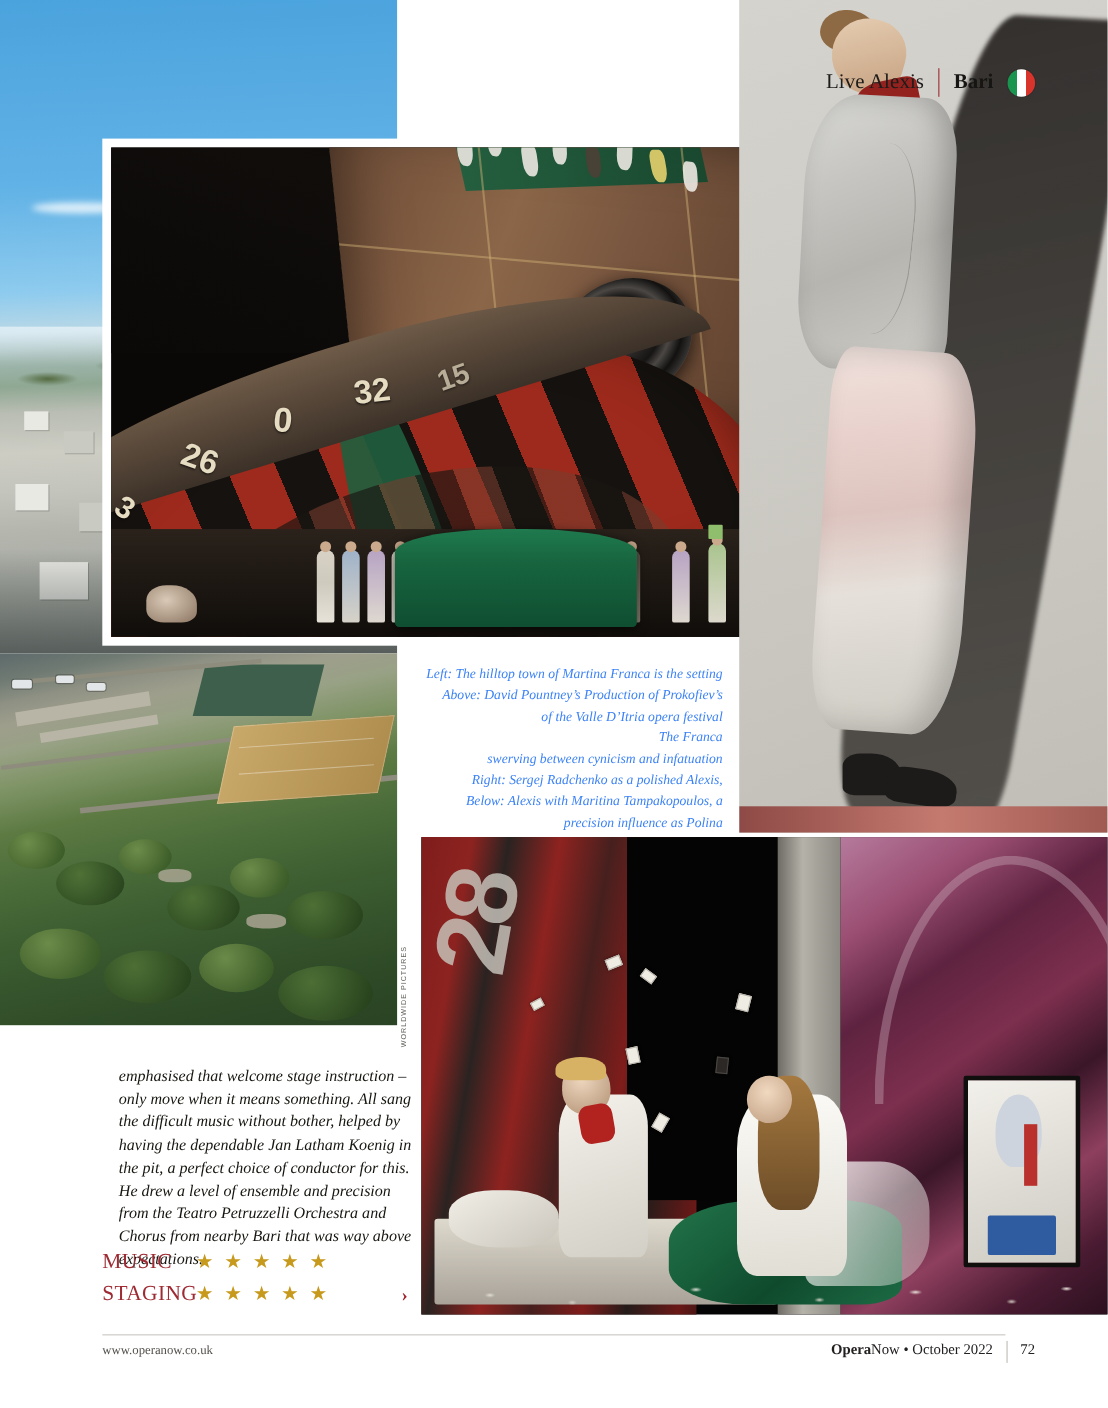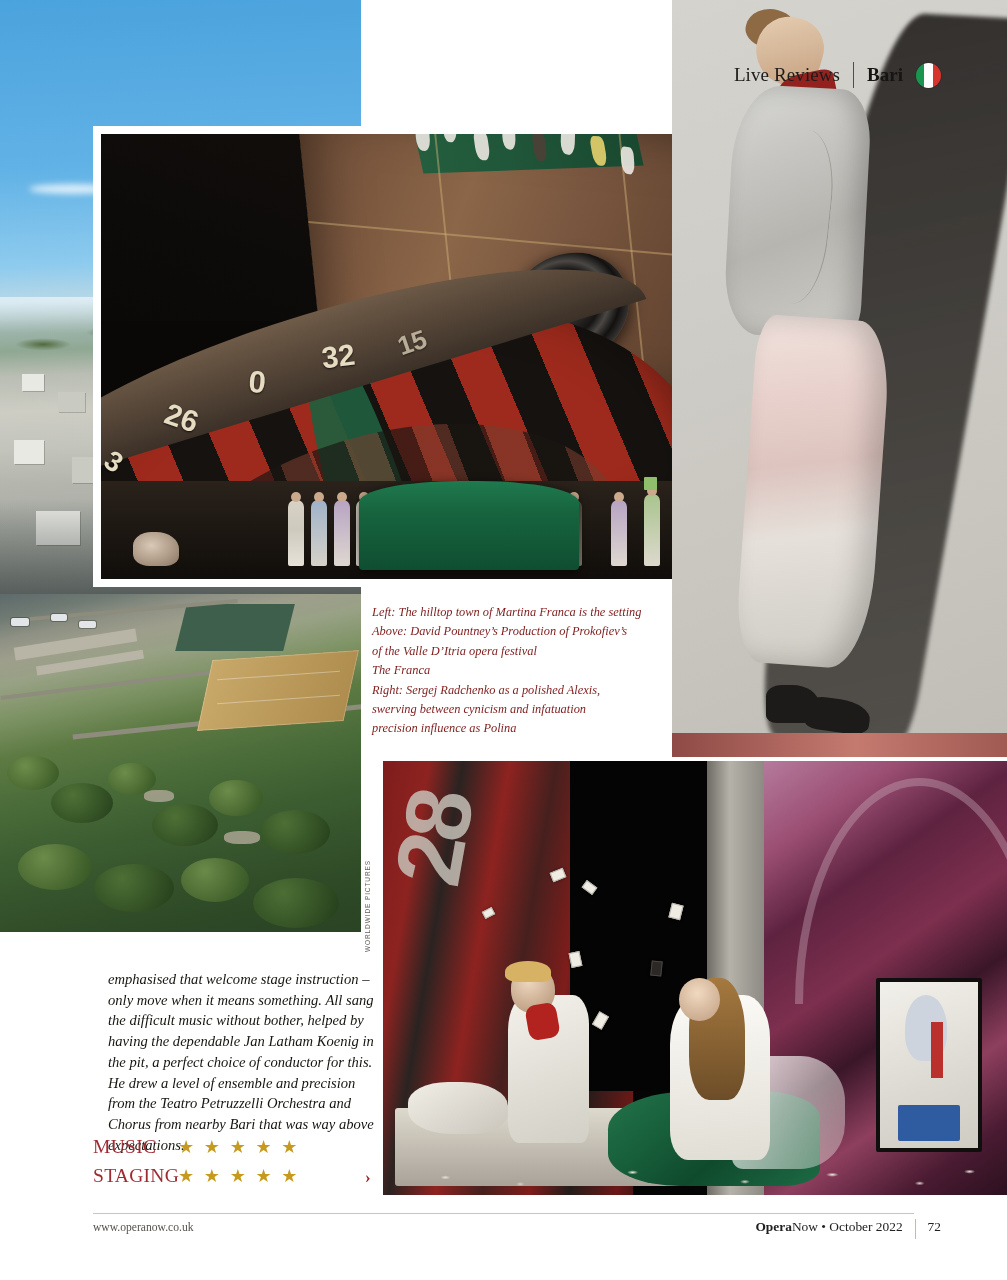--- a/index.html
+++ b/index.html
@@ -443,21 +443,22 @@
   .flag-it {
     width:25px; height:25px; border-radius:50%;
     background:linear-gradient(to right,#1a9550 0 33.33%, #ffffff 33.33% 66.66%, #d9342b 66.66% 100%);
     box-shadow:0 0 0 1px rgba(0,0,0,.1);
     flex:none;
   }
 
   
   .caption {
     position:absolute; left:372px; top:603px; width:285px;
-    color:#7f1d1d;
+    text-align:right;
+    color:#3b82f6;
     font-family:"Liberation Serif", serif;
     font-style:italic;
     font-size:12.4px;
     line-height:19.4px;
   }
   .caption .ln { display:block; white-space:nowrap; }
 
   
   .bodytext {
     position:absolute; left:108px; top:969px; width:272px;
@@ -621,21 +622,21 @@
         <div class="p y" style="left:89.5%;height:74px;"></div>
         <div class="hat grn" style="left:84%;bottom:76px;"></div>
         <div class="hat" style="left:89.5%;bottom:78px;"></div>
       </div>
 
       <div class="green-table"></div>
     </div>
   </div>
 
   <div class="header">
-    <span class="hdr-live">Live Reviews</span>
+    <span class="hdr-live">Live Alexis</span>
     <span class="hdr-rule"></span>
     <span class="hdr-country">Bari</span>
     <span class="flag-it"></span>
   </div>
 
   <div class="photo-portrait">
     <div class="portrait-shadow"></div>
     <div class="portrait-hair"></div>
     <div class="portrait-head"></div>
     <div class="portrait-collar"></div>
@@ -645,22 +646,23 @@
     <div class="portrait-shoe" style="left:28%;bottom:4.5%;width:16%;height:5%;"></div>
     <div class="portrait-shoe" style="left:40%;bottom:3.2%;width:19%;height:4.4%;transform:rotate(8deg);"></div>
     <div class="portrait-floor"></div>
   </div>
 
   <div class="caption">
     <span class="ln">Left: The hilltop town of Martina Franca is the setting</span>
     <span class="ln">Above: David Pountney’s Production of Prokofiev’s</span>
     <span class="ln">of the Valle D’Itria opera festival</span>
     <span class="ln">The Franca</span>
+    <span class="ln">swerving between cynicism and infatuation</span>
     <span class="ln">Right: Sergej Radchenko as a polished Alexis,</span>
-    <span class="ln">swerving between cynicism and infatuation</span>
+    <span class="ln">Below: Alexis with Maritina Tampakopoulos, a</span>
     <span class="ln">precision influence as Polina</span>
   </div>
 
   <div class="photo-bed">
     <div class="bed-wall-left"></div>
     <div class="bed-bignum">28</div>
     <div class="bed-black"></div>
     <div class="bed-wall-right"></div>
     <div class="bed-arc"></div>
     <div class="bed-pillar"></div>

